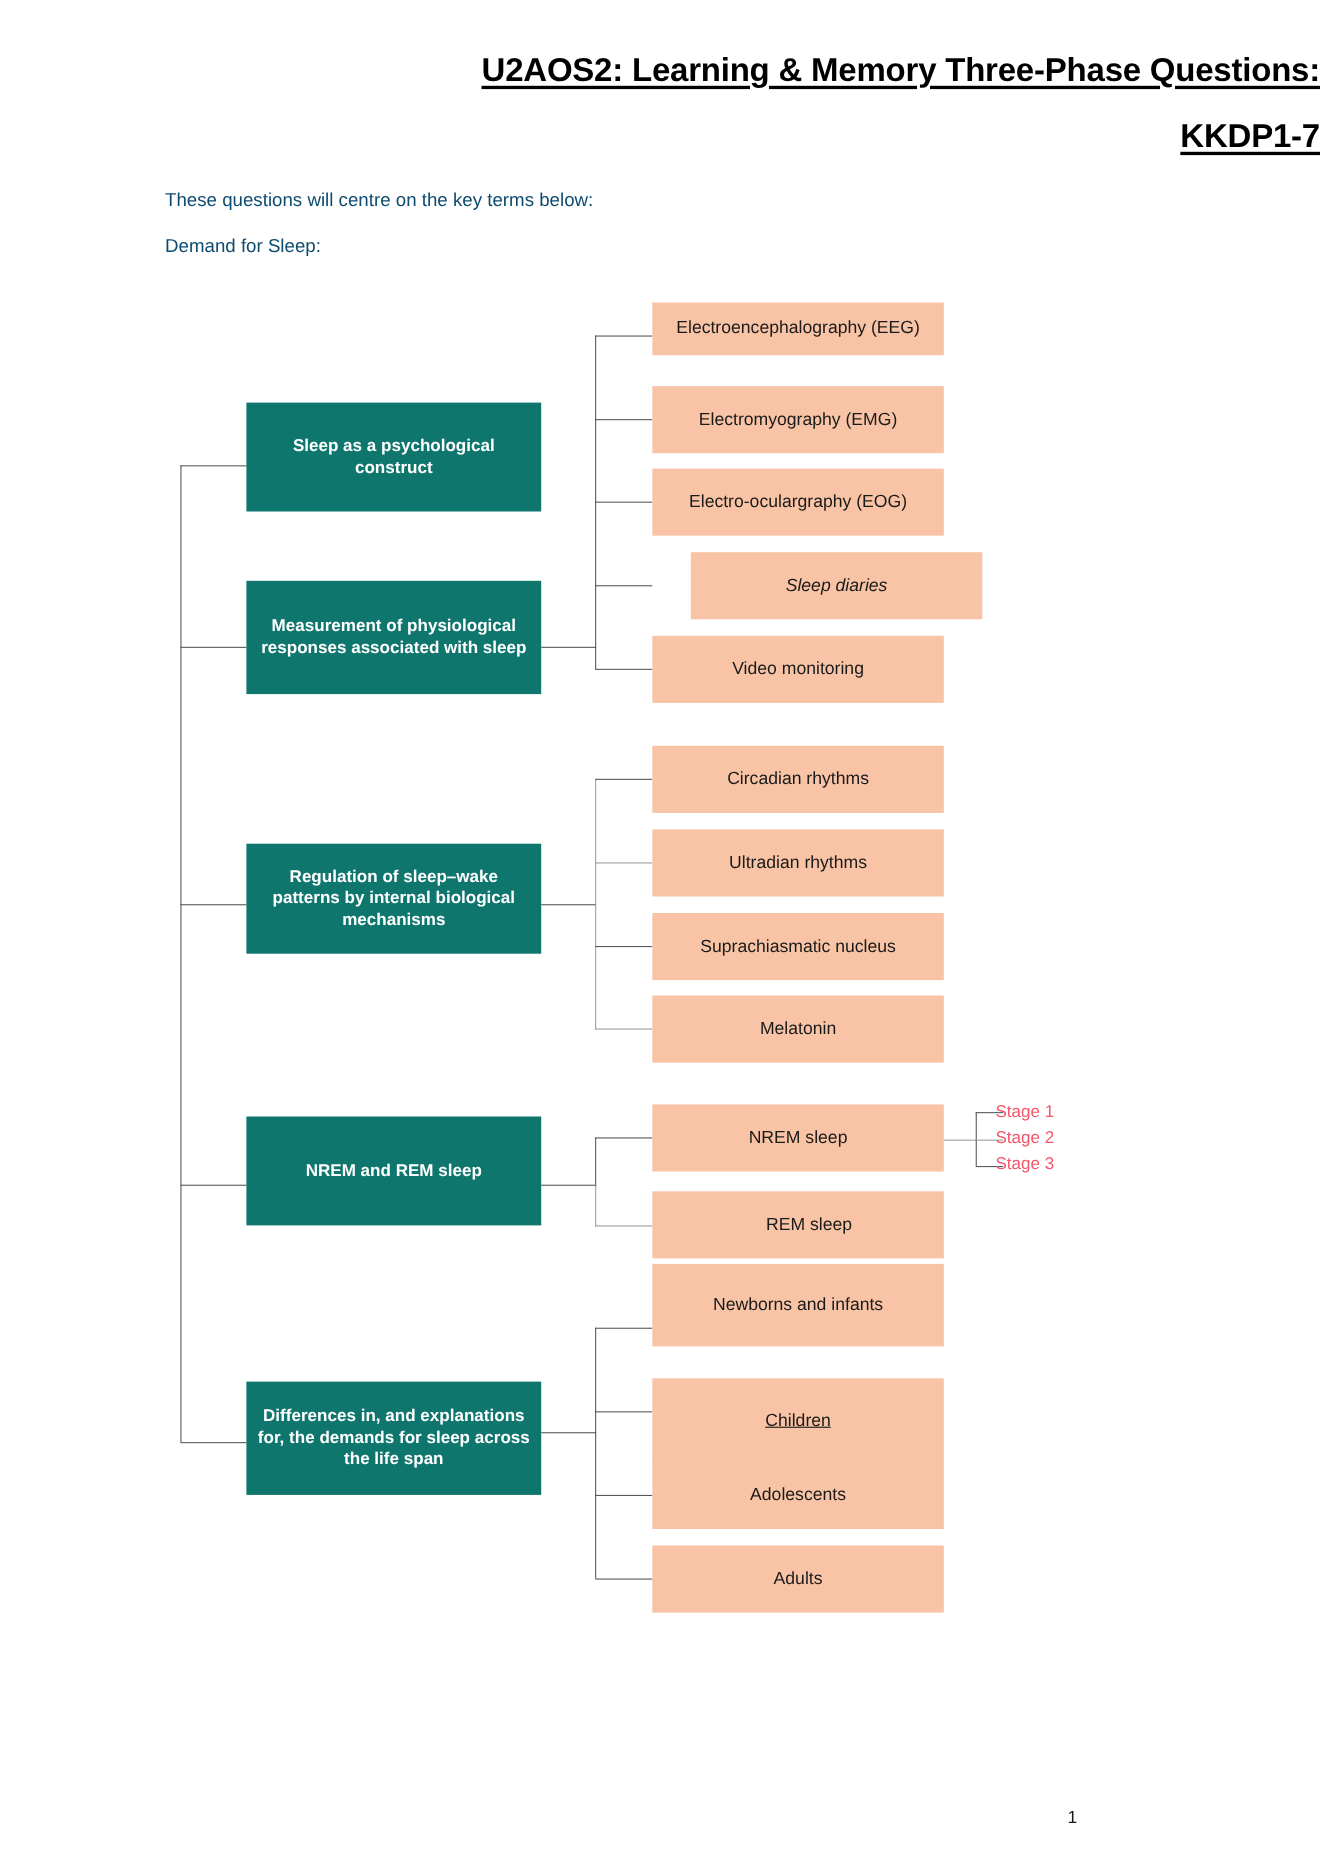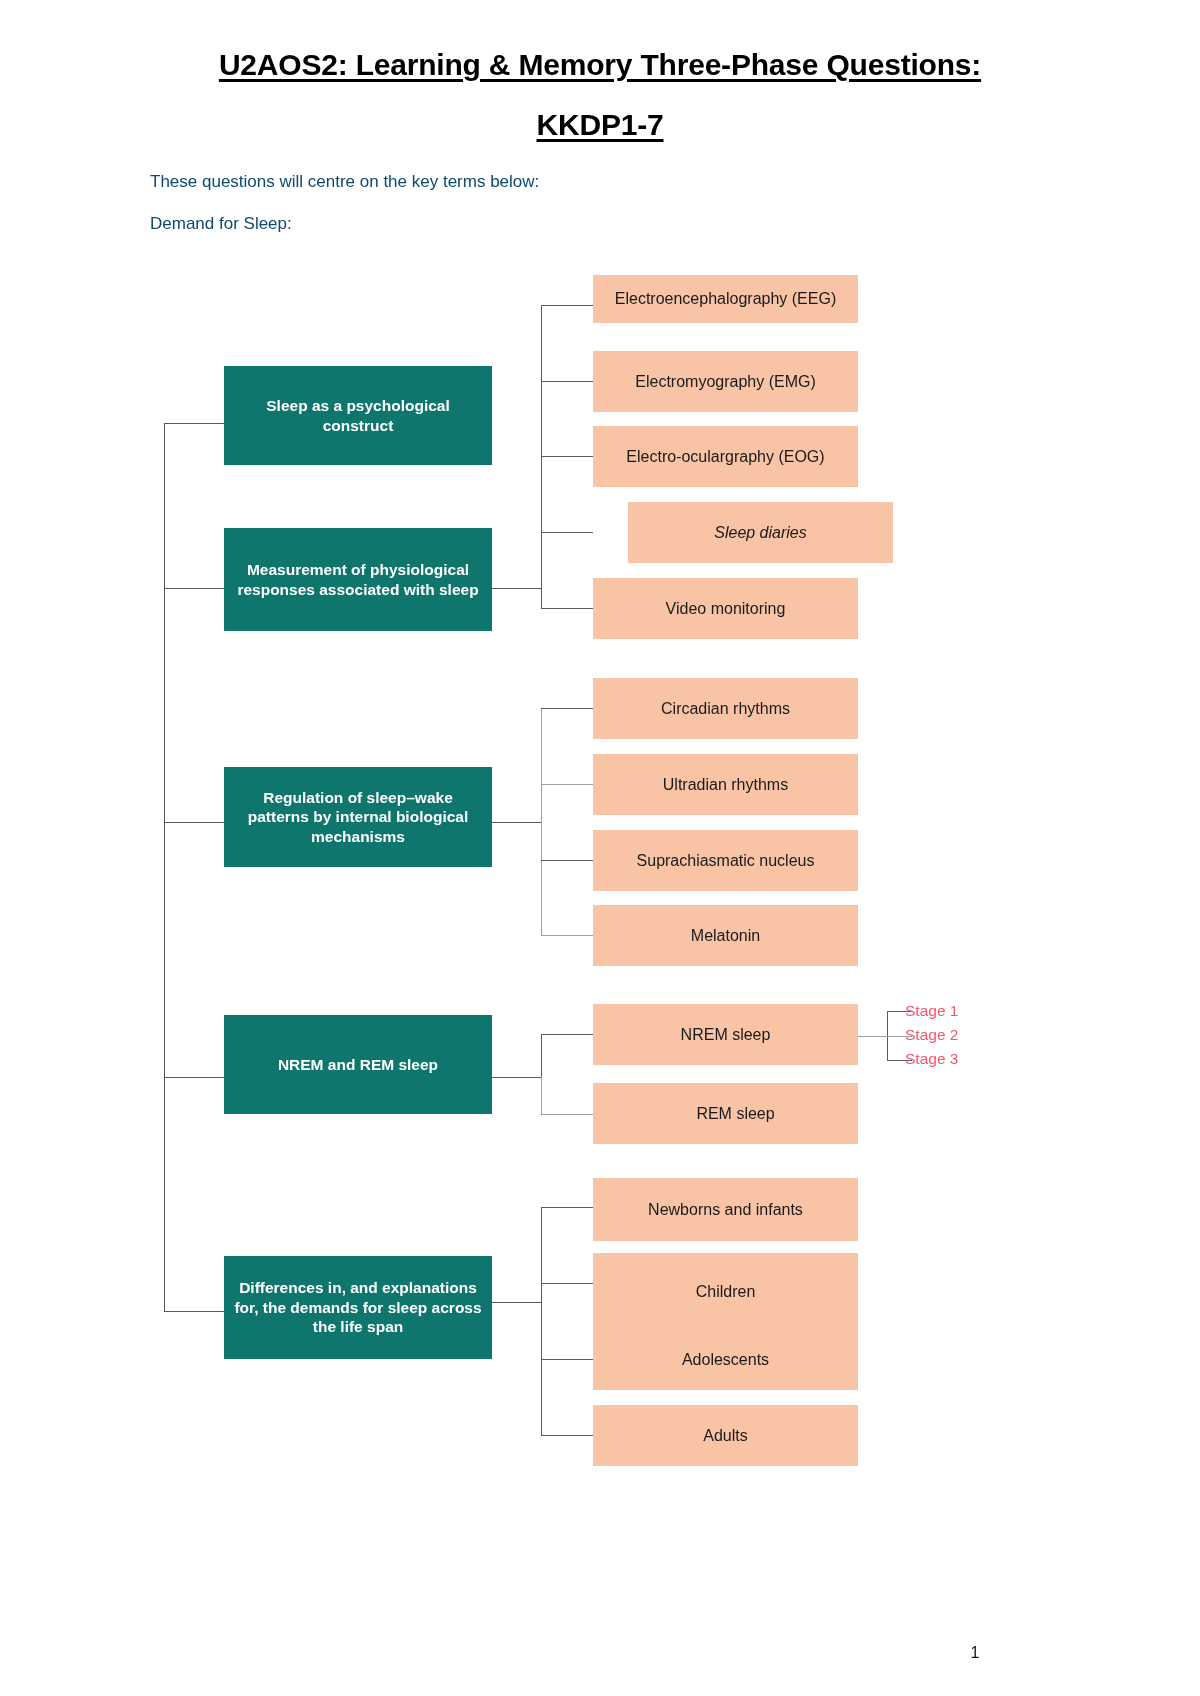--- a/index.html
+++ b/index.html
@@ -17,21 +17,21 @@
     height: 1696px;
     background: #ffffff;
     overflow: hidden;
   }
 
   
   .doc-title {
     position: absolute;
     left: 0;
     width: 1200px;
-    text-align: center;
+    text-align: right;
     font-family: "Liberation Sans", sans-serif;
     font-weight: bold;
     font-size: 30px;
     letter-spacing: -0.2px;
     color: #000000;
   }
   .doc-title .ul {
     text-decoration: underline;
     text-decoration-thickness: 3px;
     text-underline-offset: 4px;
@@ -220,24 +220,24 @@
       <span>Differences in, and explanations for, the demands for sleep across the life span</span>
     </div>
 
     <div class="conn h" style="left:492px; top:1302px; width:50px;"></div>
     <div class="conn v" style="left:541px; top:1207px; height:228px;"></div>
     <div class="conn h" style="left:541px; top:1207px; width:52px;"></div>
     <div class="conn h" style="left:541px; top:1283px; width:52px;"></div>
     <div class="conn h" style="left:541px; top:1359px; width:52px;"></div>
     <div class="conn h" style="left:541px; top:1435px; width:52px;"></div>
 
-    <div class="node secondary" style="left:593px; top:1178px; width:265px; height:63px;">
+    <div class="node secondary" style="left:593px; top:1149px; width:265px; height:75px;">
       <span>Newborns and infants</span>
     </div>
-    <div class="node secondary" style="left:593px; top:1253px; width:265px; height:78px;">
+    <div class="node secondary" style="left:593px; top:1253px; width:265px; height:78px;text-decoration:underline;">
       <span>Children</span>
     </div>
     <div class="node secondary" style="left:593px; top:1329px; width:265px; height:61px;">
       <span>Adolescents</span>
     </div>
     <div class="node secondary" style="left:593px; top:1405px; width:265px; height:61px;">
       <span>Adults</span>
     </div>
 
   </div>

